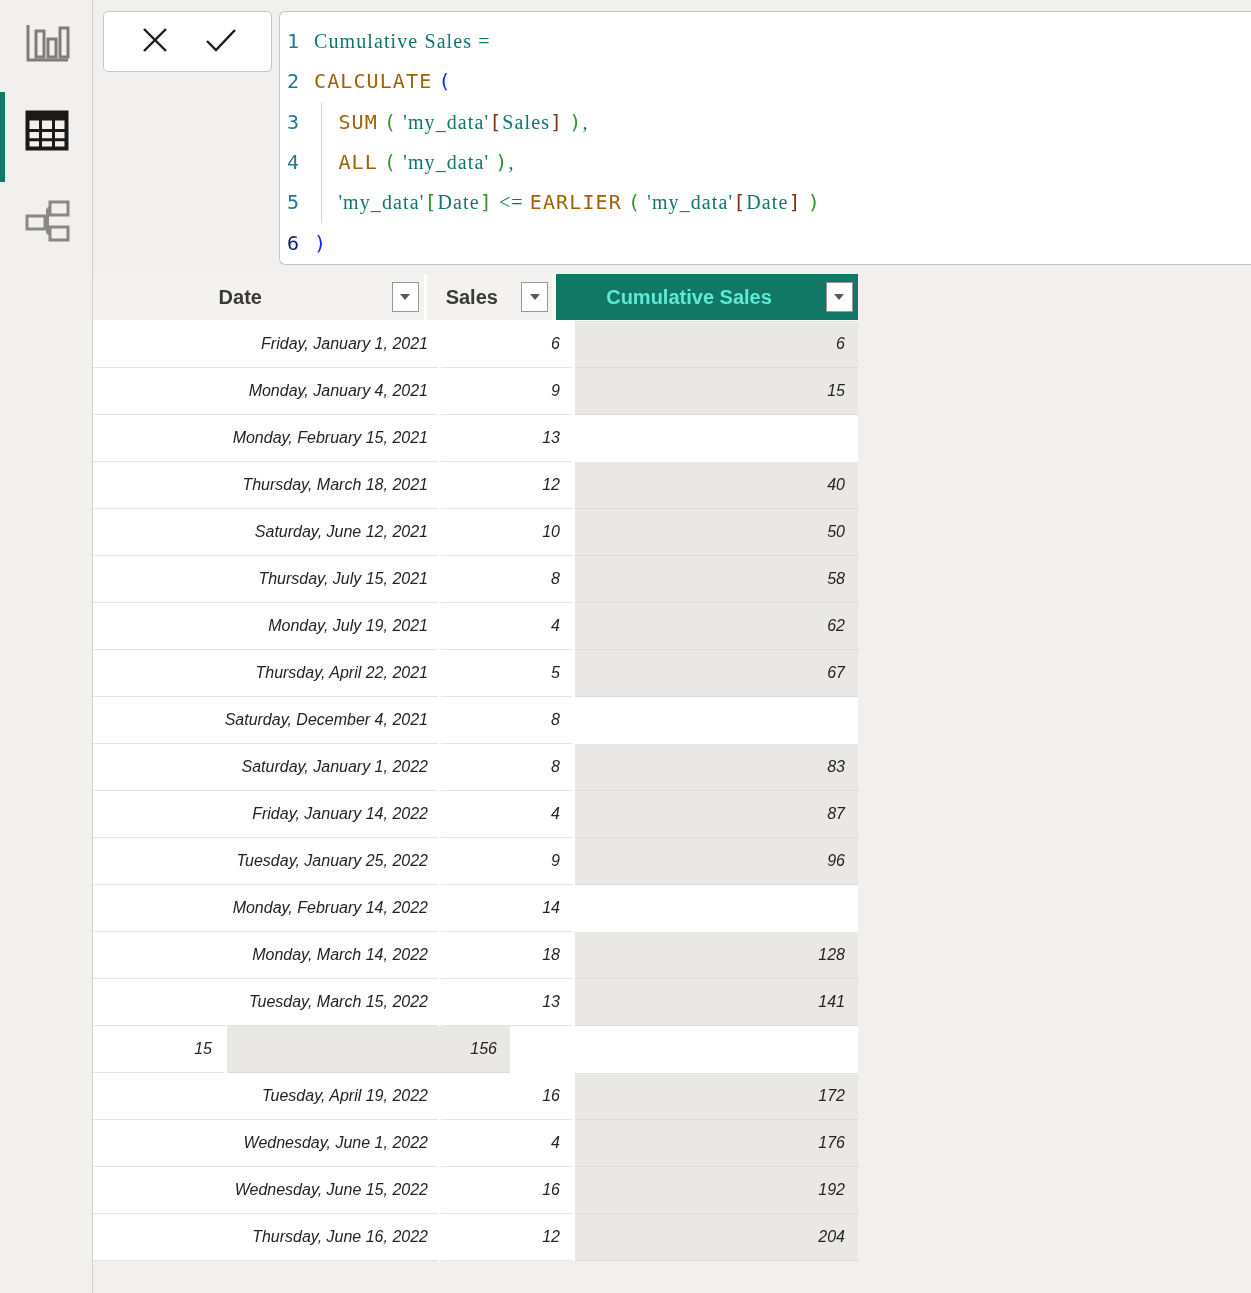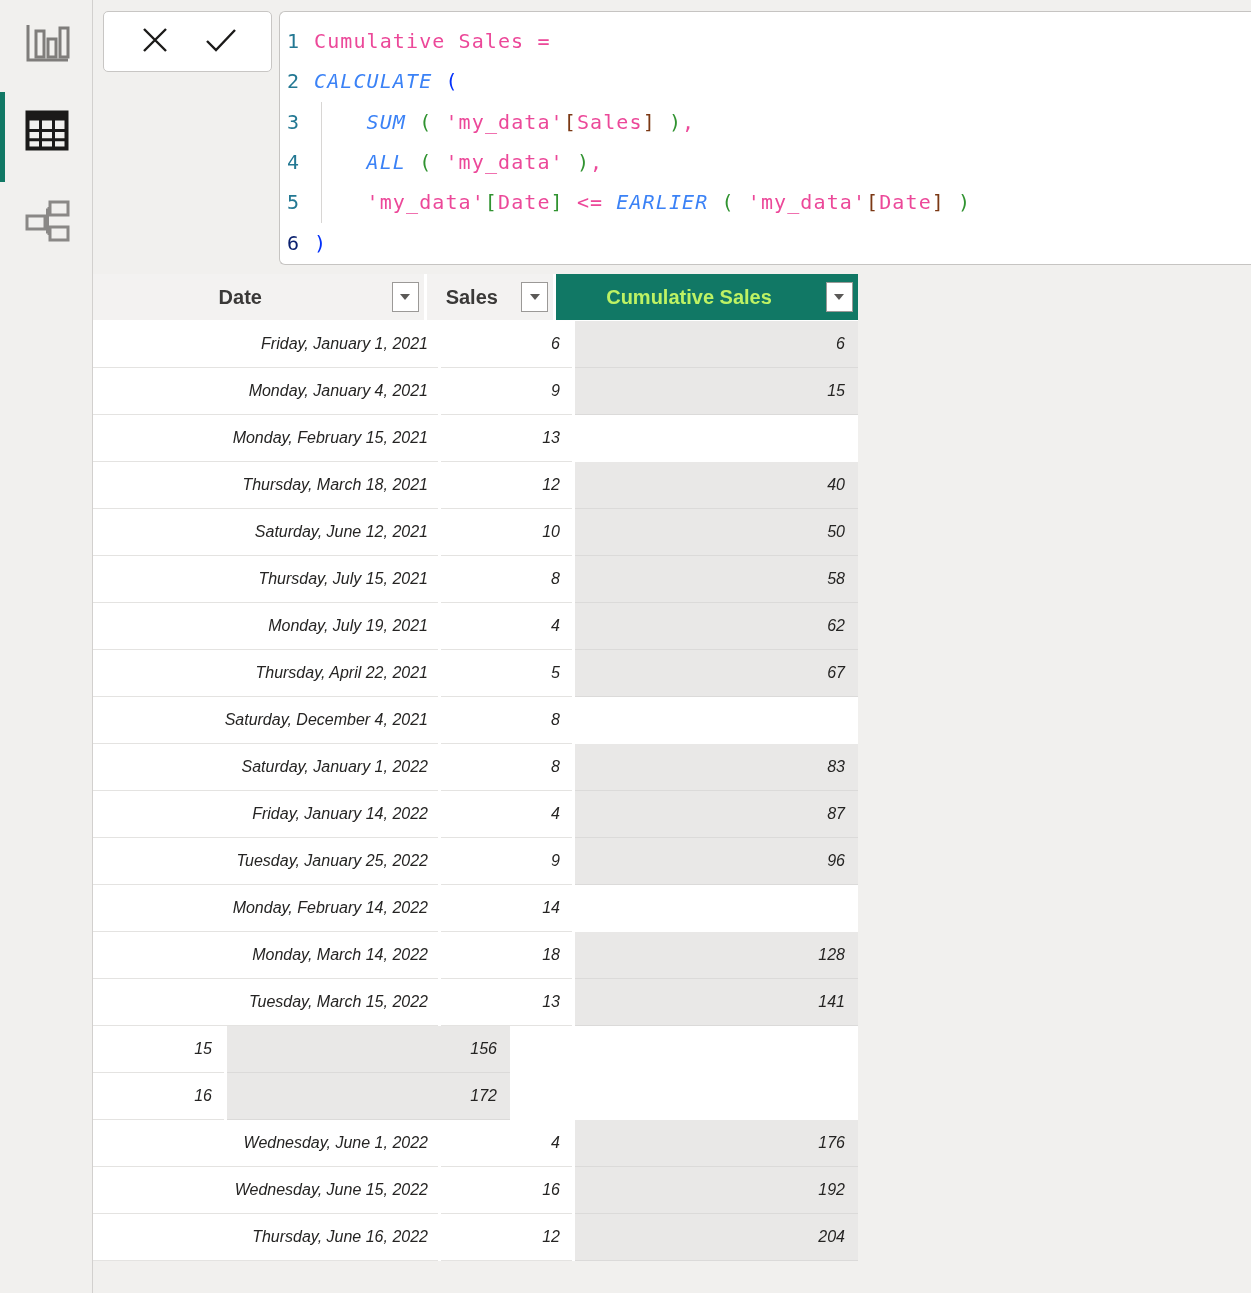--- a/index.html
+++ b/index.html
@@ -47,39 +47,39 @@
     font-family:"DejaVu Sans Mono", monospace;
     font-size:20px; letter-spacing:1.1px; color:#1B1A19;
   }
   .code-inner { position:absolute; top:9px; left:0; right:0; }
   .code-row { height:40.3px; display:flex; align-items:center; white-space:pre; }
   .gutter-num { flex:none; width:34px; padding-left:7px; color:#237893; }
   .gutter-num.active { color:#0B216F; }
   .indent-guide {
     position:absolute; left:41px; top:90px; width:1px; height:121px; background:#D8D6D4;
   }
-  .tok-plain { color:#ec4899; }
-  .tok-kw    { color:#3b82f6;font-style:italic; }
+  .tok-plain { color:#0f766e;font-family:Liberation Serif, serif; }
+  .tok-kw    { color:#a16207; }
   .tok-p1    { color:#0431FA; }
   .tok-p2    { color:#319331; }
   .tok-p3    { color:#7B3814; }
 
   
   .data-table {
     position:absolute; left:93px; top:274px; width:765px; background:#FFFFFF;
   }
   .t-header { display:flex; height:46px; margin-bottom:1px; }
   .th {
     position:relative; display:flex; align-items:center; justify-content:center;
     font-weight:bold; font-size:20px; background:#F3F2F1; color:#3A3938;
     padding-right:36px;
   }
   .th.date  { width:345px; margin-right:3px; }
   .th.sales { width:131px; margin-right:3px; }
-  .th.cum   { width:315px; background:#117865; color:#bef264; }
+  .th.cum   { width:315px; background:#117865; color:#5eead4; }
   .dropdown {
     position:absolute; right:5px; top:50%; transform:translateY(-50%);
     width:27px; height:30px; background:#FFFFFF; border:1px solid #9B9997;
     display:flex; align-items:center; justify-content:center; cursor:pointer; padding:0;
   }
   .dropdown::after {
     content:""; width:0; height:0;
     border-left:5px solid transparent; border-right:5px solid transparent;
     border-top:6px solid #5B5957;
   }
@@ -254,20 +254,21 @@
       <div class="t-row">
         <div class="td date">Tuesday, March 15, 2022</div>
         <div class="td sales">13</div>
         <div class="td cum">141</div>
       </div>
       <div class="t-row">
         <div class="td sales">15</div>
         <div class="td cum">156</div>
       </div>
       <div class="t-row">
+        <div class="td date">Tuesday, April 19, 2022</div>
         <div class="td sales">16</div>
         <div class="td cum">172</div>
       </div>
       <div class="t-row">
         <div class="td date">Wednesday, June 1, 2022</div>
         <div class="td sales">4</div>
         <div class="td cum">176</div>
       </div>
       <div class="t-row">
         <div class="td date">Wednesday, June 15, 2022</div>

